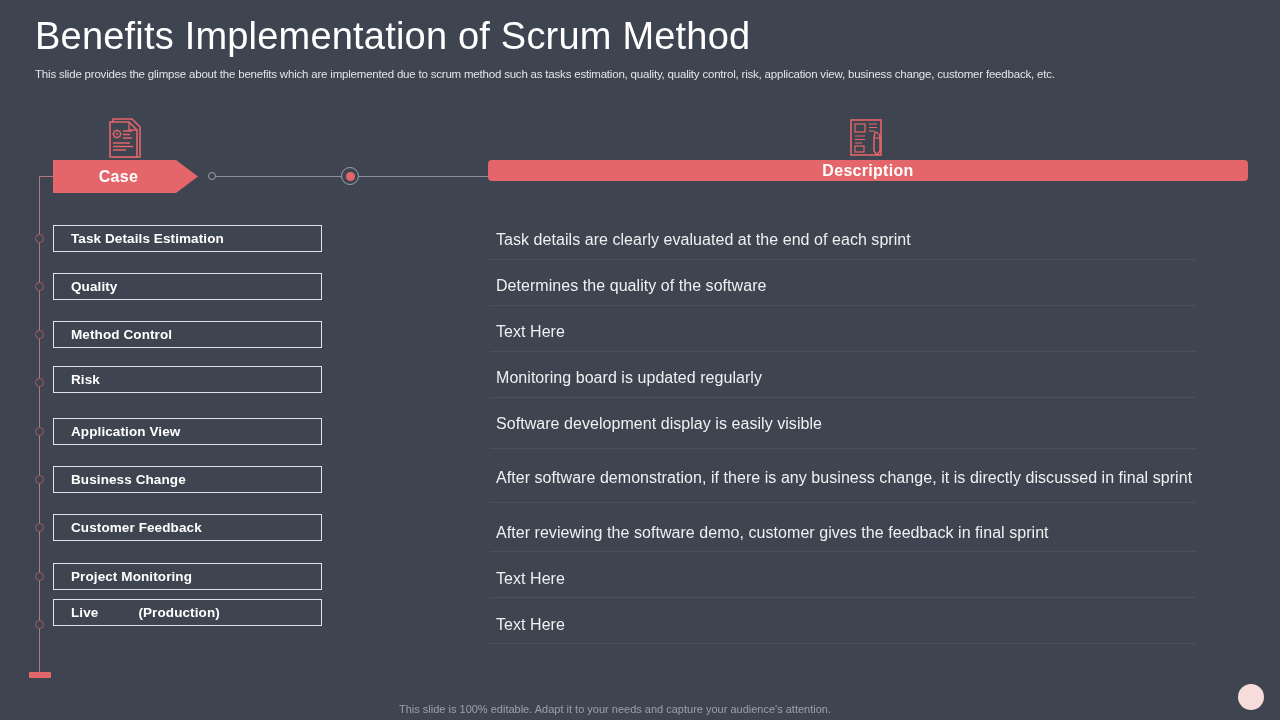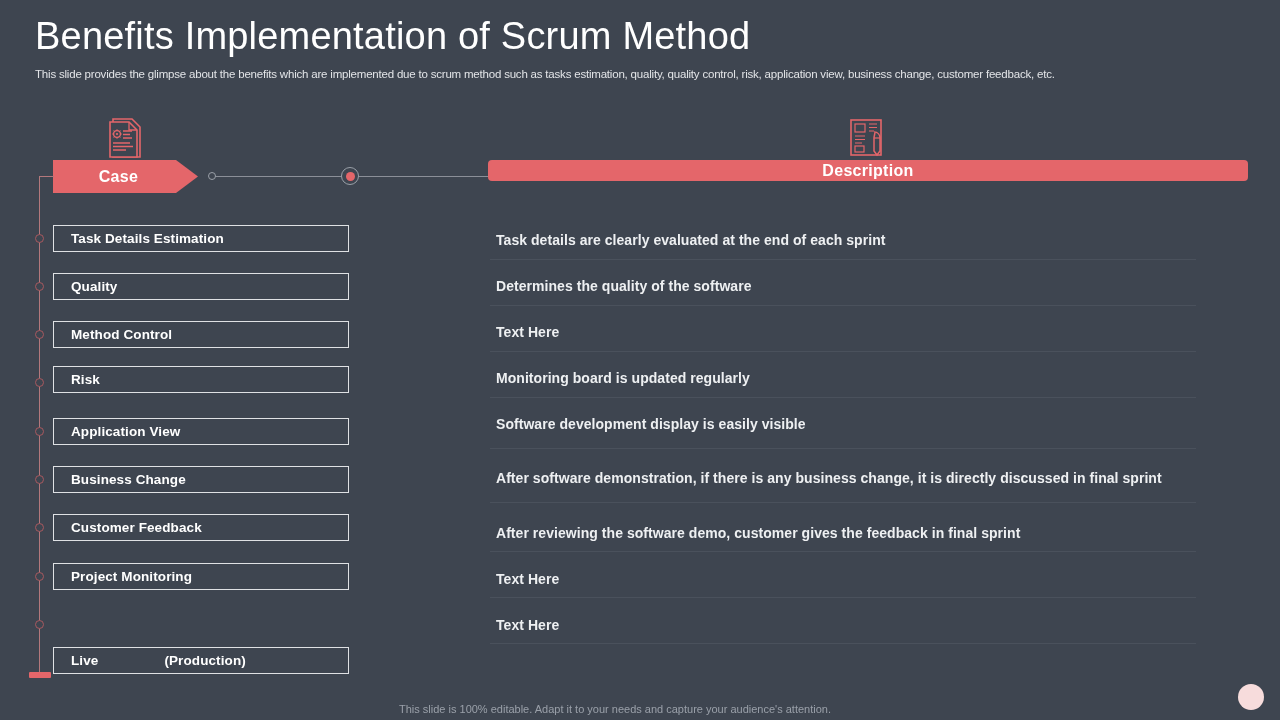--- a/index.html
+++ b/index.html
@@ -86,33 +86,33 @@
     width:22px; height:6px; background:#e4666a; border-radius:1px;
   }
   .tl-dot {
     position:absolute; left:35px;
     width:9px; height:9px; border-radius:50%;
     border:1.2px solid #a9595f; background:#3e4550;
   }
 
   
   .case-box {
-    position:absolute; left:53px; width:296px; height:27px;
+    position:absolute; left:53px; width:269px; height:27px;
     border:1px solid #dfe1e4; background:transparent;
     display:flex; align-items:center;
   }
   .case-box .txt {
     color:#ffffff; font-size:13.5px; font-weight:bold;
     padding-left:17px; letter-spacing:0.1px; white-space:nowrap;
   }
 
   
   .desc-row { position:absolute; left:496px; width:700px; }
   .desc-row .dtxt {
-    color:#eef0f2; font-size:14px; letter-spacing:0.05px; white-space:nowrap;font-weight:bold;
+    color:#eef0f2; font-size:16px; letter-spacing:0.05px; white-space:nowrap;
   }
   .desc-sep {
     position:absolute; left:490px; width:706px; height:1px;
     background:#4a515c;
   }
 
   
   .footer {
     position:absolute; left:13px; top:703px; width:1204px;
     text-align:center; font-size:11px; color:#9aa0a9;
@@ -217,21 +217,21 @@
       </div>
       <div class="desc-row" style="top: 524px;"><span class="dtxt">After reviewing the software demo, customer gives the feedback in final sprint</span></div>
       <div class="desc-sep" style="top: 551px;"></div>
       <div class="tl-dot" style="top: 572px;"></div>
       <div class="case-box" style="top: 563px;">
         <span class="txt">Project Monitoring</span>
       </div>
       <div class="desc-row" style="top: 570px;"><span class="dtxt">Text Here</span></div>
       <div class="desc-sep" style="top: 597px;"></div>
       <div class="tl-dot" style="top: 620px;"></div>
-      <div class="case-box" style="top: 647px; gap: 26px;">
+      <div class="case-box" style="top: 599px;">
         <span class="txt">Live </span>
         <span class="txt light" style="padding-left: 0px; margin-left: 40px;">(Production)</span>
       </div>
       <div class="desc-row" style="top: 616px;"><span class="dtxt">Text Here</span></div>
       <div class="desc-sep" style="top: 643px;"></div>
     </div>
 
   <div class="footer">This slide is 100% editable. Adapt it to your needs and capture your audience's attention.</div>
   <div class="corner-circle"></div>
 

